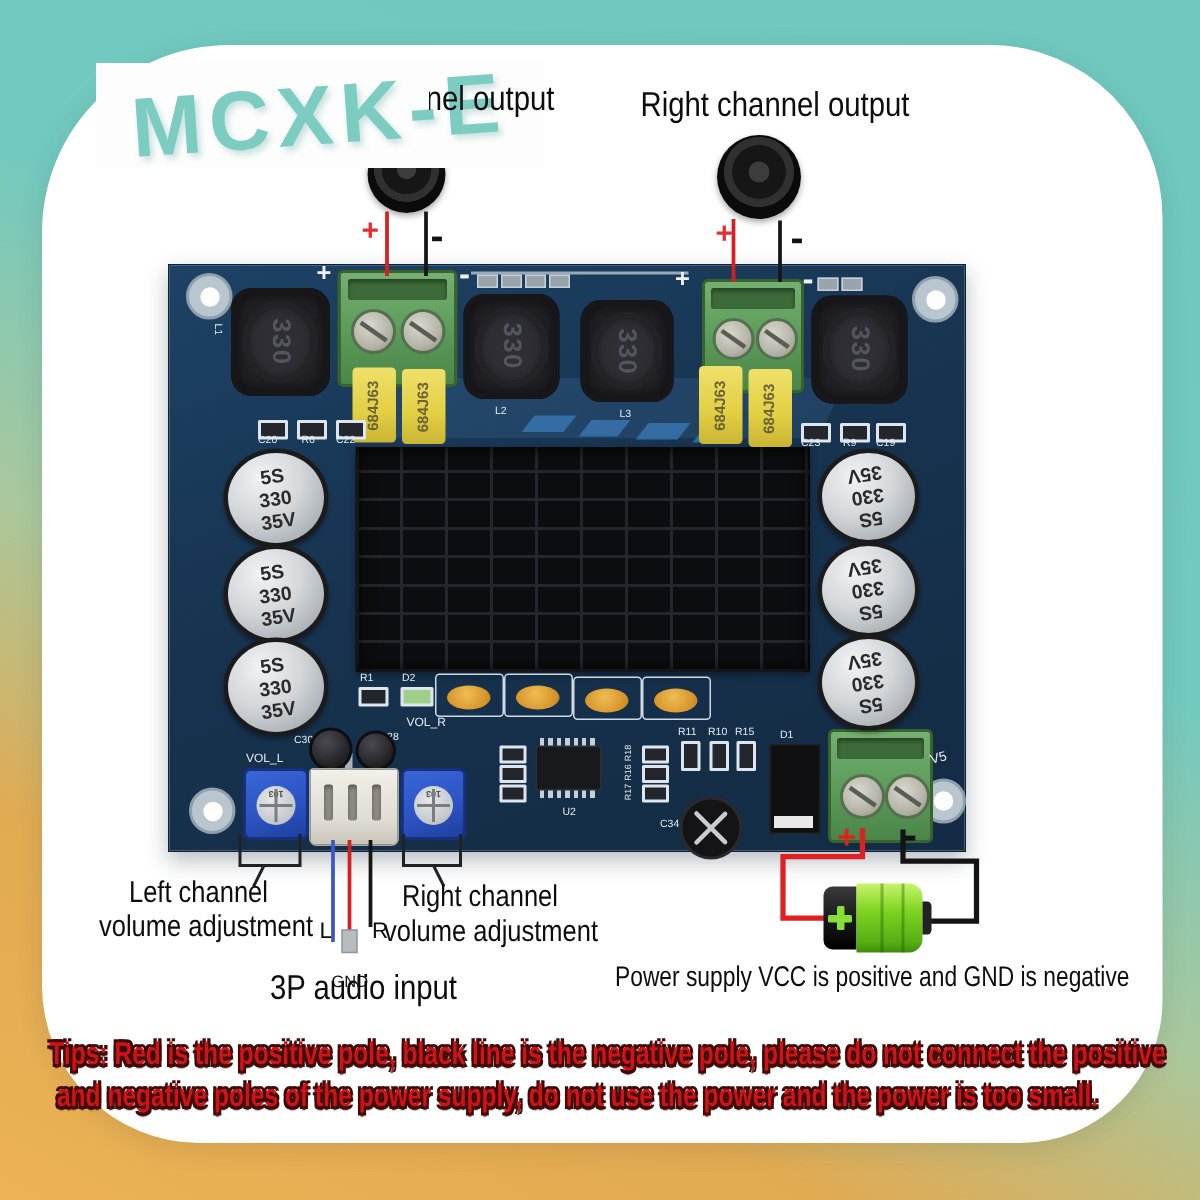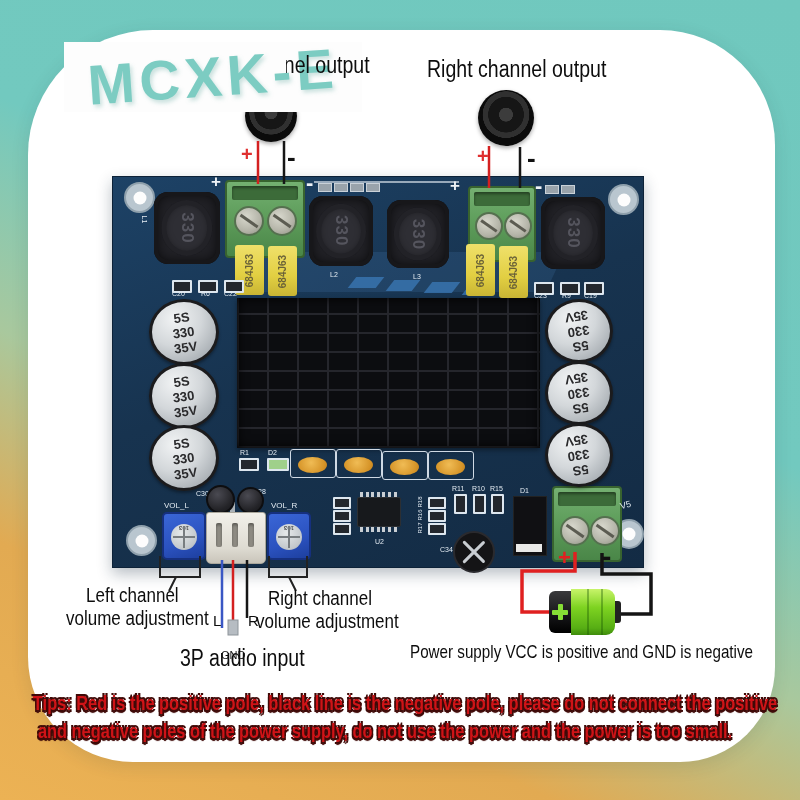--- a/index.html
+++ b/index.html
@@ -274,21 +274,21 @@
   <div class="abs smc green" style="left:267px;top:458px;width:18px;height:9px;"></div>
 
   <div class="abs smd" style="left:318px;top:183px;width:12px;height:7px;"></div>
   <div class="abs smd" style="left:334px;top:183px;width:12px;height:7px;"></div>
   <div class="abs smd" style="left:350px;top:183px;width:12px;height:7px;"></div>
   <div class="abs smd" style="left:366px;top:183px;width:12px;height:7px;"></div>
   <div class="abs smd" style="left:545px;top:185px;width:12px;height:7px;"></div>
   <div class="abs smd" style="left:561px;top:185px;width:12px;height:7px;"></div>
 
   <div class="abs silk" style="left:164px;top:501px;font-size:8px;">VOL_L</div>
-  <div class="abs silk" style="left:271px;top:501px;font-size:8px;">VOL_R</div>
+  <div class="abs silk" style="left:271px;top:477px;font-size:8px;">VOL_R</div>
   <div class="abs pot" style="left:162px;top:512px;width:40px;height:44px;">
     <div class="pot-dial">
         <span class="pot-val">103</span>
       </div>
   </div>
   <div class="abs pot" style="left:267px;top:512px;width:40px;height:44px;">
     <div class="pot-dial">
         <span class="pot-val">103</span>
       </div>
   </div>

